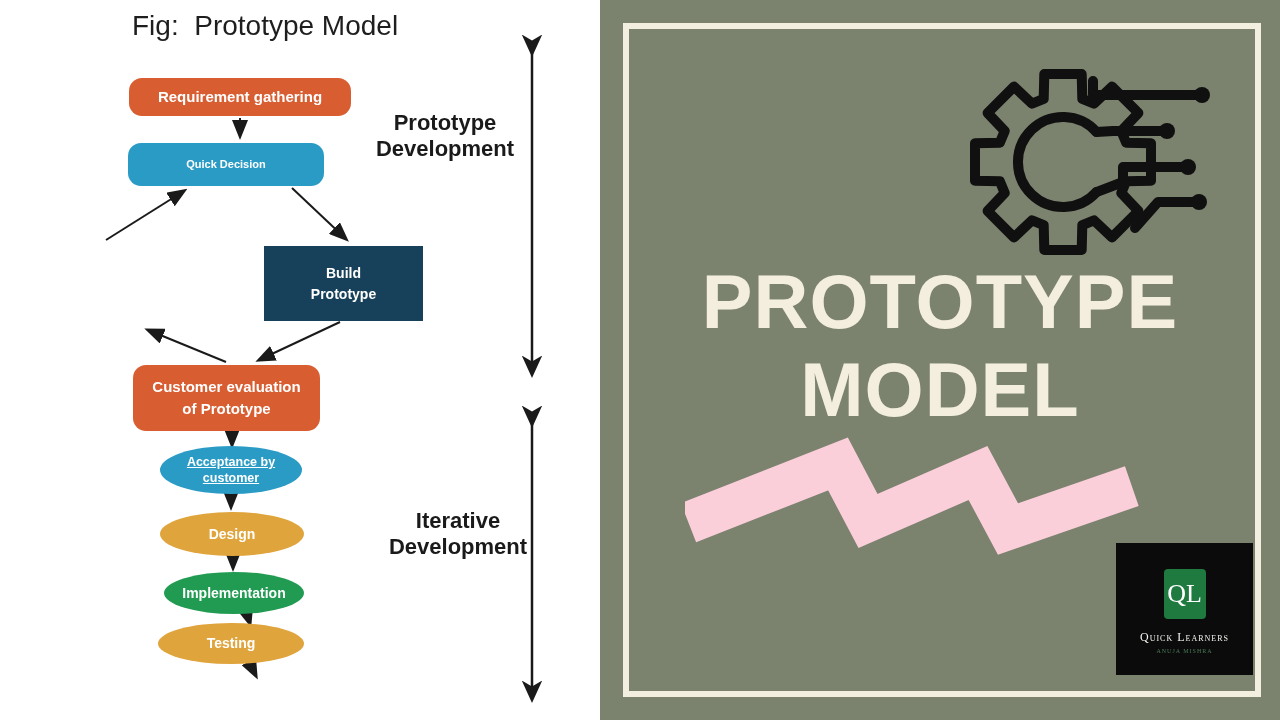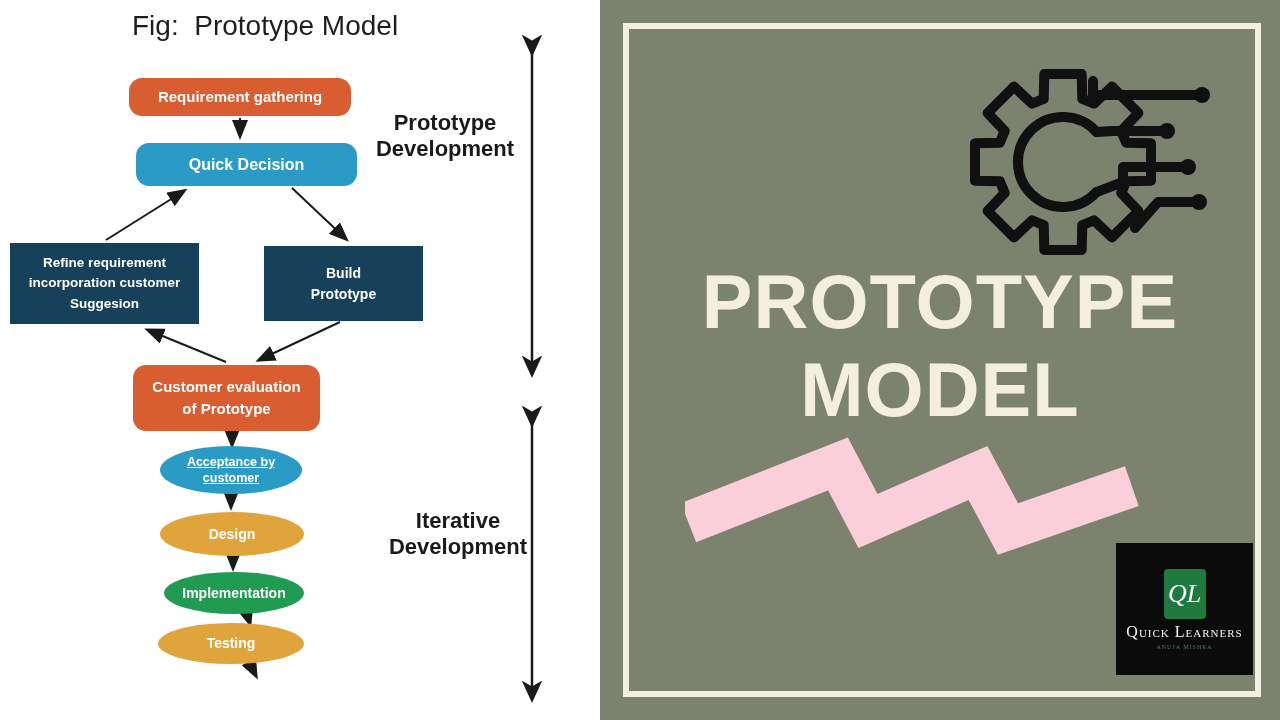--- a/index.html
+++ b/index.html
@@ -43,24 +43,24 @@
   }
   #scribble{position:absolute;left:85px;top:435px;width:460px;height:125px;}
   #logo{
     position:absolute;left:516px;top:543px;width:137px;height:132px;background:#0b0b0b;
     display:flex;flex-direction:column;align-items:center;
   }
   #logo-monogram-box{
     width:42px;height:50px;background:#1e7a3f;border-radius:4px;margin-top:26px;
     display:flex;align-items:center;justify-content:center;
   }
-  #logo-monogram{font-family:"Liberation Serif",serif;color:#ffffff;font-size:26px;font-style:italic;}
+  #logo-monogram{font-family:"Liberation Serif",serif;color:#ffffff;font-size:26px;}
   #logo-name{
     font-family:"Liberation Serif",serif;font-variant:small-caps;color:#f5f5f0;
-    font-size:16px;letter-spacing:1px;margin-top:4px;white-space:nowrap;
+    font-size:12px;letter-spacing:1px;margin-top:11px;white-space:nowrap;
   }
   #logo-tagline{
     font-family:"Liberation Serif",serif;color:#4a7a58;font-size:6px;
     letter-spacing:1px;margin-top:3px;
   }
 </style>
 </head>
 <body>
 
 <div id="stage">
@@ -90,24 +90,21 @@
         <line x1="247" y1="614" x2="250" y2="624" marker-end="url(#ah)"></line>
         <line x1="250" y1="664" x2="256" y2="676" marker-end="url(#ah)"></line>
       </g>
       <g stroke="#1a1a1a" stroke-width="2.5" fill="none">
         <line x1="532" y1="52" x2="532" y2="373" marker-start="url(#bigah)" marker-end="url(#bigah)"></line>
         <line x1="532" y1="423" x2="532" y2="698" marker-start="url(#bigah)" marker-end="url(#bigah)"></line>
       </g>
     </svg>
 
     <div class="node rounded bg-orange" style="left:129px;top:78px;width:222px;height:38px;font-size:15px;">Requirement gathering</div>
-    <div class="node rounded bg-blue" style="left:136px;top:143px;width:221px;height:43px;font-size:16px;">Quick Decision</div>
-    <div class="node bg-navy" style="left:10px;top:243px;width:189px;height:81px;font-size:13.5px;line-height:1.5;">Refine requirement
-incorporation customer
-Suggesion</div>
+    <div class="node rounded bg-blue" style="left:128px;top:143px;width:196px;height:43px;font-size:11px;">Quick Decision</div>
     <div class="node bg-navy" style="left:264px;top:246px;width:159px;height:75px;font-size:14px;line-height:1.5;">Build
 Prototype</div>
     <div class="node rounded bg-orange" style="left:133px;top:365px;width:187px;height:66px;font-size:15px;line-height:1.5;">Customer evaluation
 of Prototype</div>
     <div class="node ellipse bg-blue" style="left:160px;top:446px;width:142px;height:48px;font-size:12.5px;line-height:1.3;text-decoration:underline;">Acceptance by
 customer</div>
     <div class="node ellipse bg-gold" style="left:160px;top:512px;width:144px;height:44px;font-size:14px;">Design</div>
     <div class="node ellipse bg-green" style="left:164px;top:572px;width:140px;height:42px;font-size:14px;">Implementation</div>
     <div class="node ellipse bg-gold" style="left:158px;top:623px;width:146px;height:41px;font-size:14px;">Testing</div>
 

